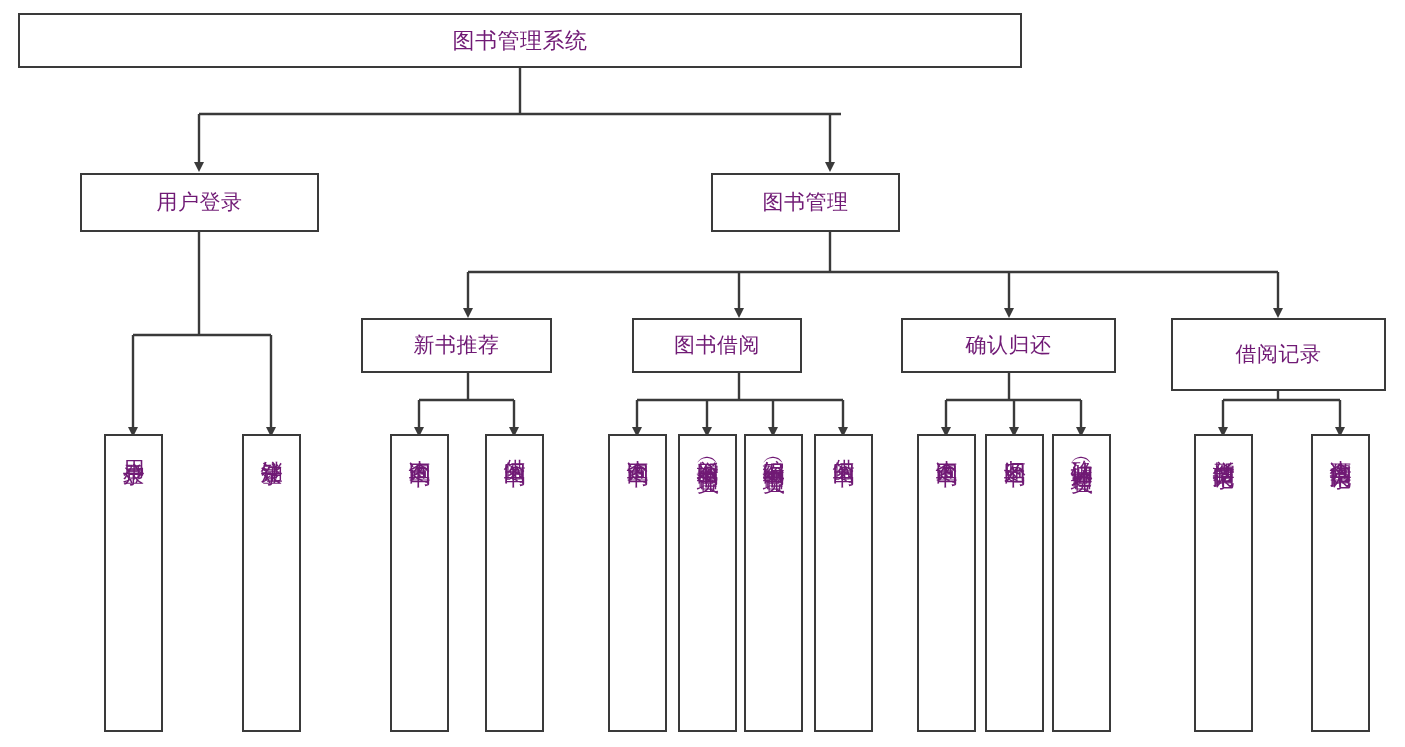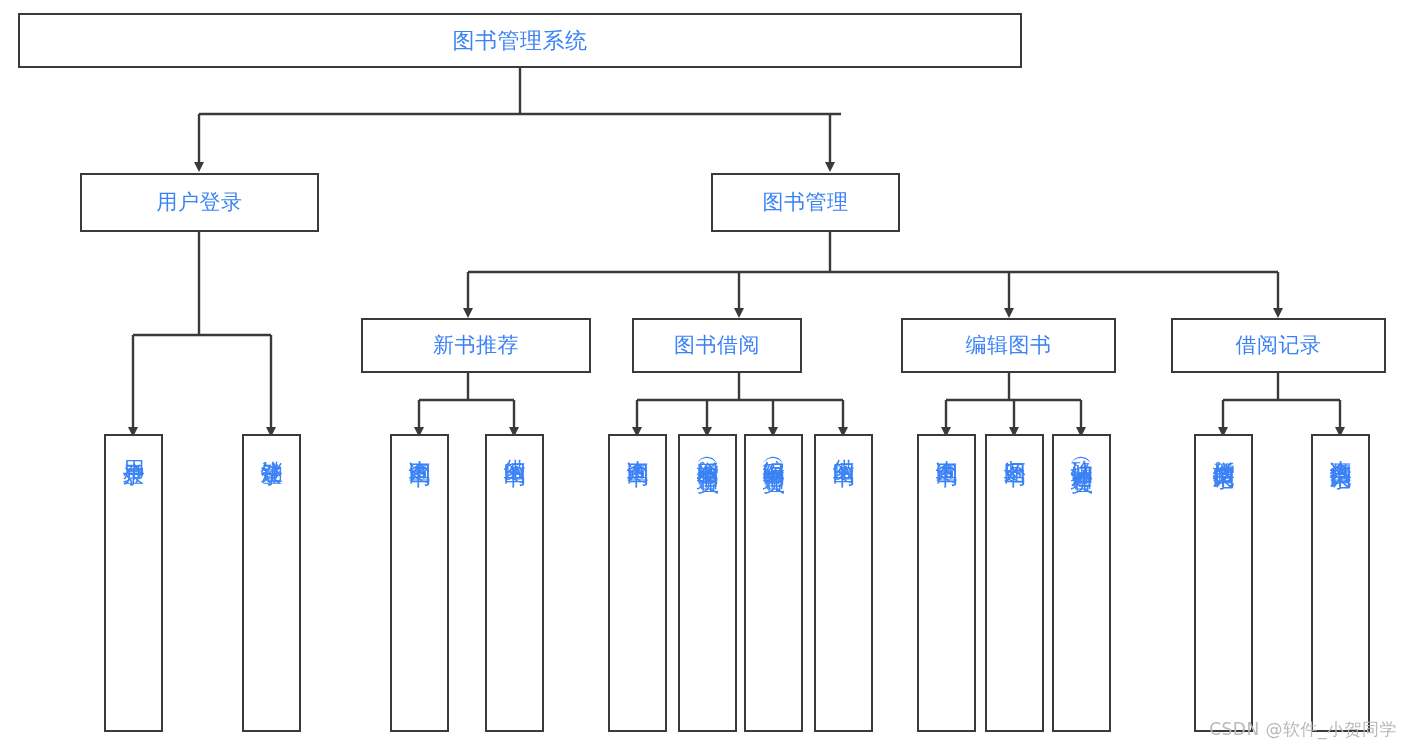--- a/index.html
+++ b/index.html
@@ -31,21 +31,21 @@
     position: absolute;
     box-sizing: border-box;
     background: #ffffff;
     border: 2px solid #3a3a3a;
     display: flex;
     align-items: center;
     justify-content: center;
     overflow: hidden;
   }
   .node-label {
-    color: #3b82f6;
+    color: #701a75;
     line-height: 1.08;
     text-align: center;
     white-space: pre;
   }
   .node.horiz .node-label {
     font-size: 21px;
     letter-spacing: 0.5px;
   }
   .node.root .node-label {
     font-size: 22px;
@@ -133,33 +133,33 @@
   </div>
 
   <div class="node horiz" style="left:80px; top:173px; width:239px; height:59px;">
     <span class="node-label">用户登录</span>
   </div>
 
   <div class="node horiz" style="left:711px; top:173px; width:189px; height:59px;">
     <span class="node-label">图书管理</span>
   </div>
 
-  <div class="node horiz" style="left:361px; top:318px; width:230px; height:55px;">
+  <div class="node horiz" style="left:361px; top:318px; width:191px; height:55px;">
     <span class="node-label">新书推荐</span>
   </div>
 
   <div class="node horiz" style="left:632px; top:318px; width:170px; height:55px;">
     <span class="node-label">图书借阅</span>
   </div>
 
   <div class="node horiz" style="left:901px; top:318px; width:215px; height:55px;">
-    <span class="node-label">编辑图书</span>
-  </div>
-
-  <div class="node horiz" style="left:1171px; top:318px; width:215px; height:55px;">
+    <span class="node-label">确认归还</span>
+  </div>
+
+  <div class="node horiz" style="left:1171px; top:318px; width:215px; height:73px;">
     <span class="node-label">借阅记录</span>
   </div>
 
   <div class="node vert" style="left:104px; top:434px; width:59px; height:298px;">
     <span class="node-label">用户登录</span>
   </div>
 
   <div class="node vert" style="left:242px; top:434px; width:59px; height:298px;">
     <span class="node-label">注销登录</span>
   </div>
@@ -201,15 +201,14 @@
   </div>
 
   <div class="node vert" style="left:1194px; top:434px; width:59px; height:298px;">
     <span class="node-label">新增借阅记录</span>
   </div>
 
   <div class="node vert" style="left:1311px; top:434px; width:59px; height:298px;">
     <span class="node-label">查询借阅记录</span>
   </div>
 
-  <div class="watermark">CSDN @软件_小贺同学</div>
 
 </div>
 
 </body></html>

